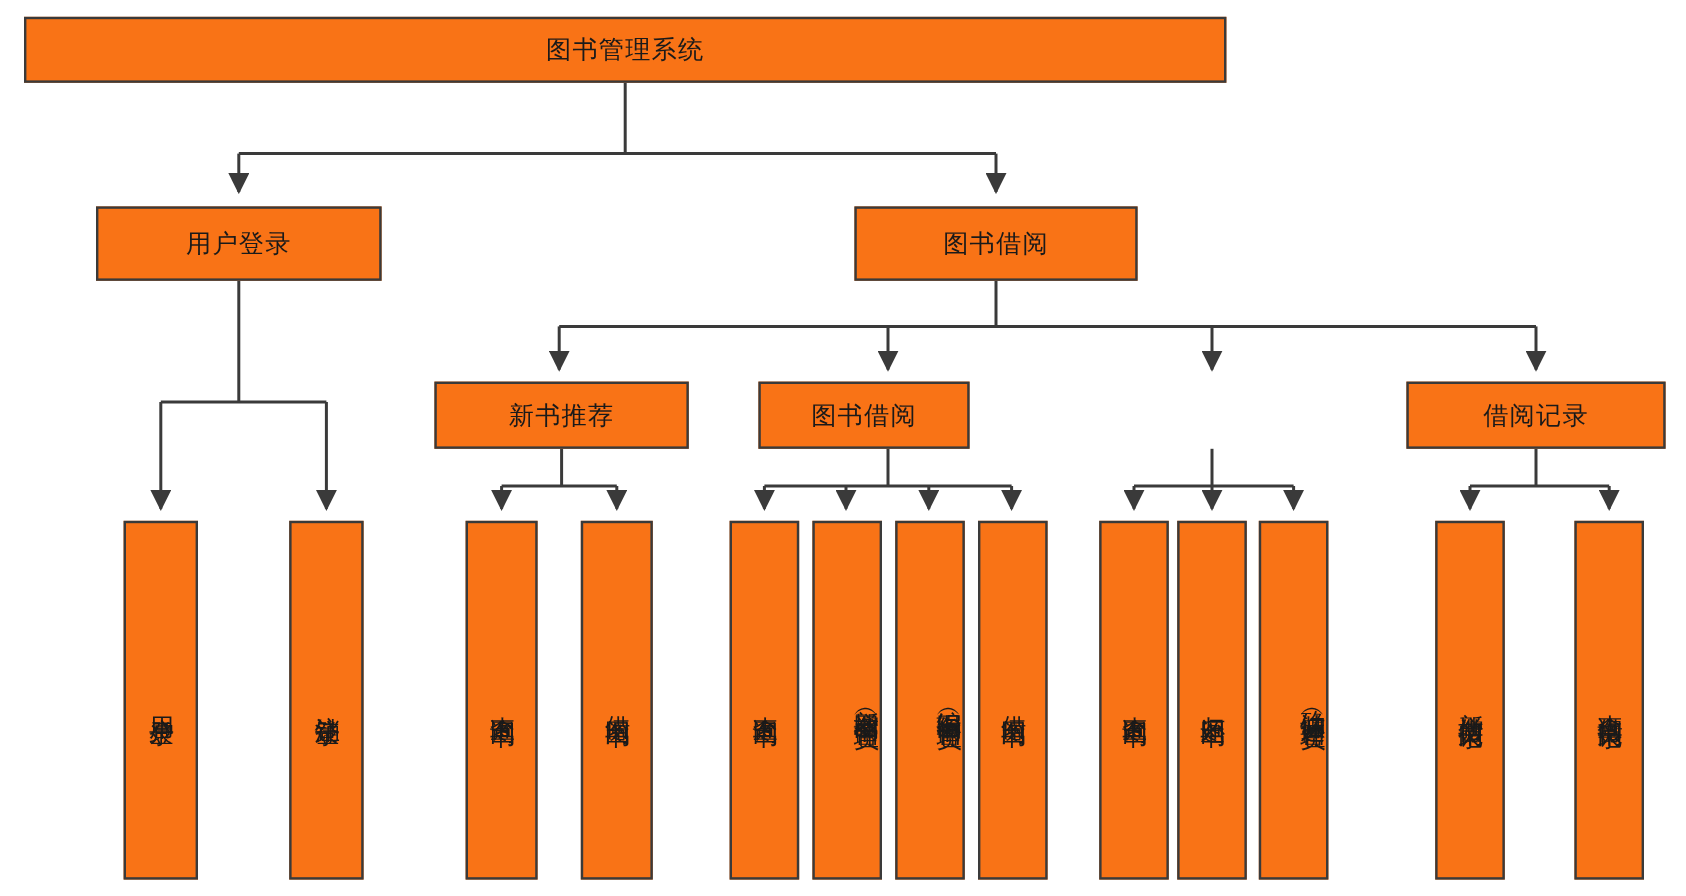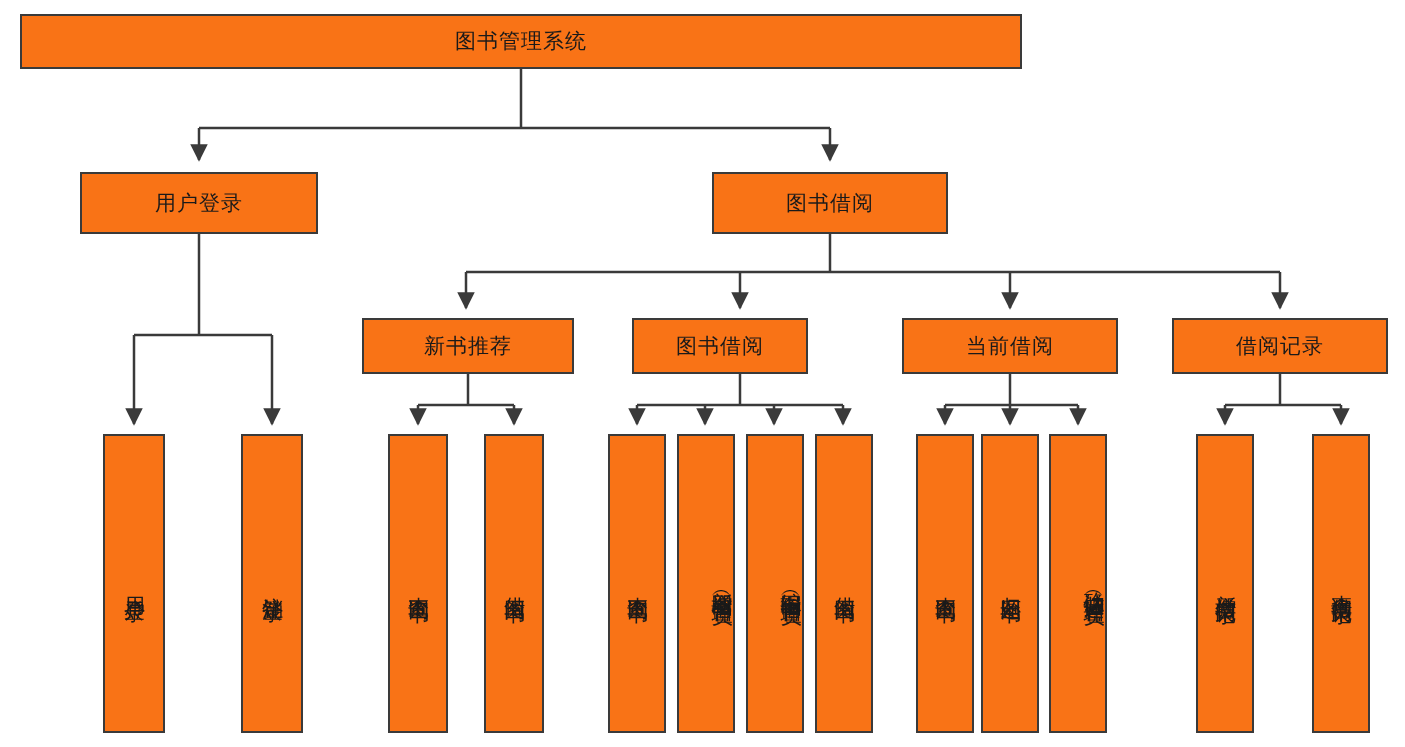--- a/index.html
+++ b/index.html
@@ -131,23 +131,20 @@
   <div class="node horiz" style="left:712px; top:172px; width:236px; height:62px;">
     <span class="label">图书借阅</span>
   </div>
 
   <div class="node horiz" style="left:362px; top:318px; width:212px; height:56px;">
     <span class="label">新书推荐</span>
   </div>
   <div class="node horiz" style="left:632px; top:318px; width:176px; height:56px;">
     <span class="label">图书借阅</span>
   </div>
-  <div class="node horiz" style="left:902px; top:318px; width:216px; height:56px;">
-    <span class="label">当前借阅</span>
-  </div>
   <div class="node horiz" style="left:1172px; top:318px; width:216px; height:56px;align-items:center;">
     <span class="label">借阅记录</span>
   </div>
 
   <div class="node vert" style="left:103px; top:434px; width:62px; height:299px;">
     <span class="label">用户登录</span>
   </div>
   <div class="node vert" style="left:241px; top:434px; width:62px; height:299px;">
     <span class="label">注销登录</span>
   </div>

